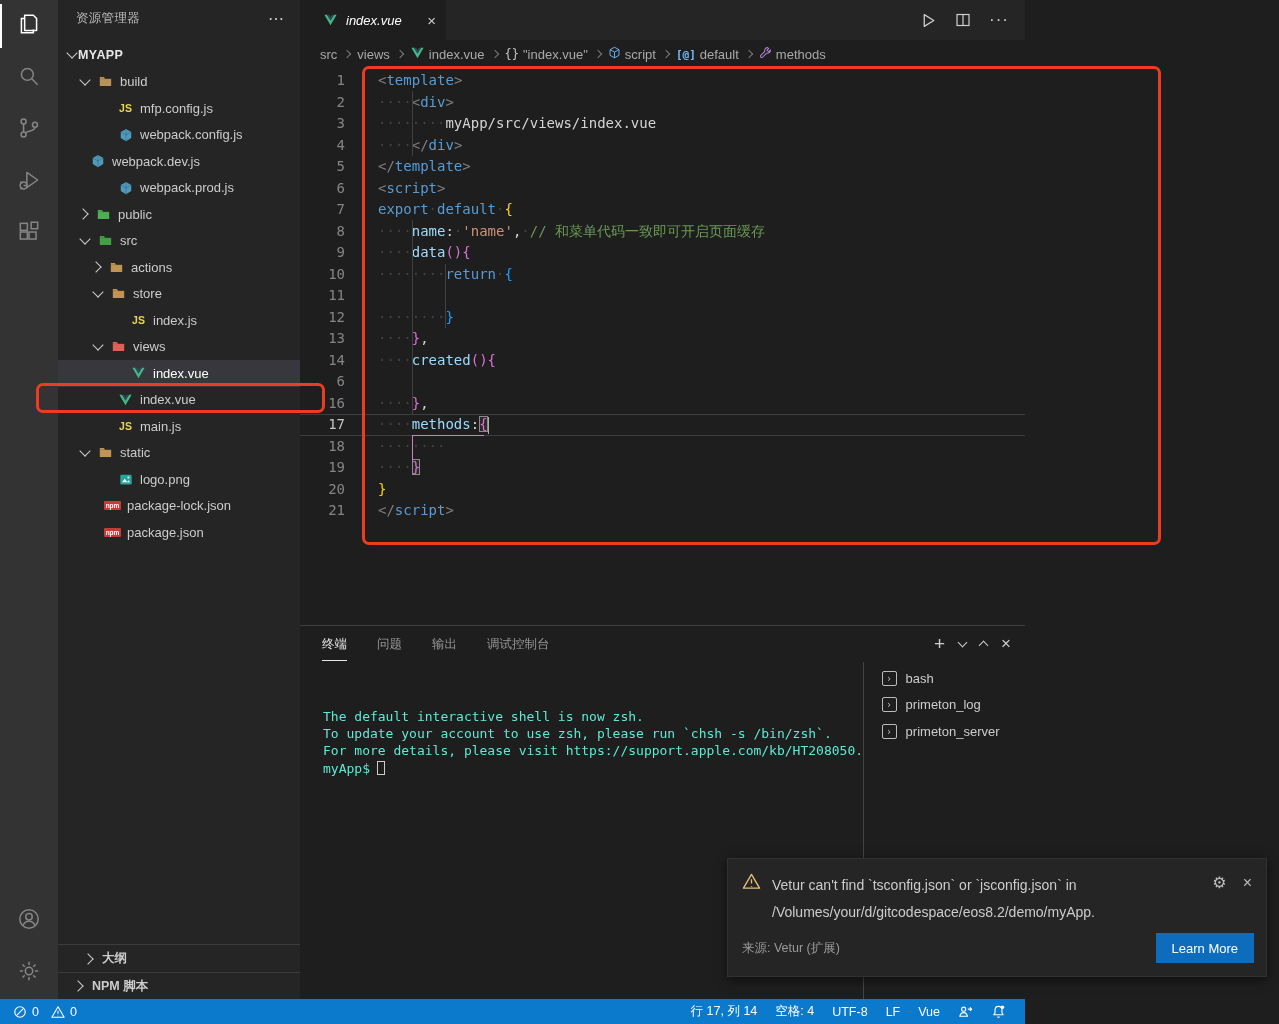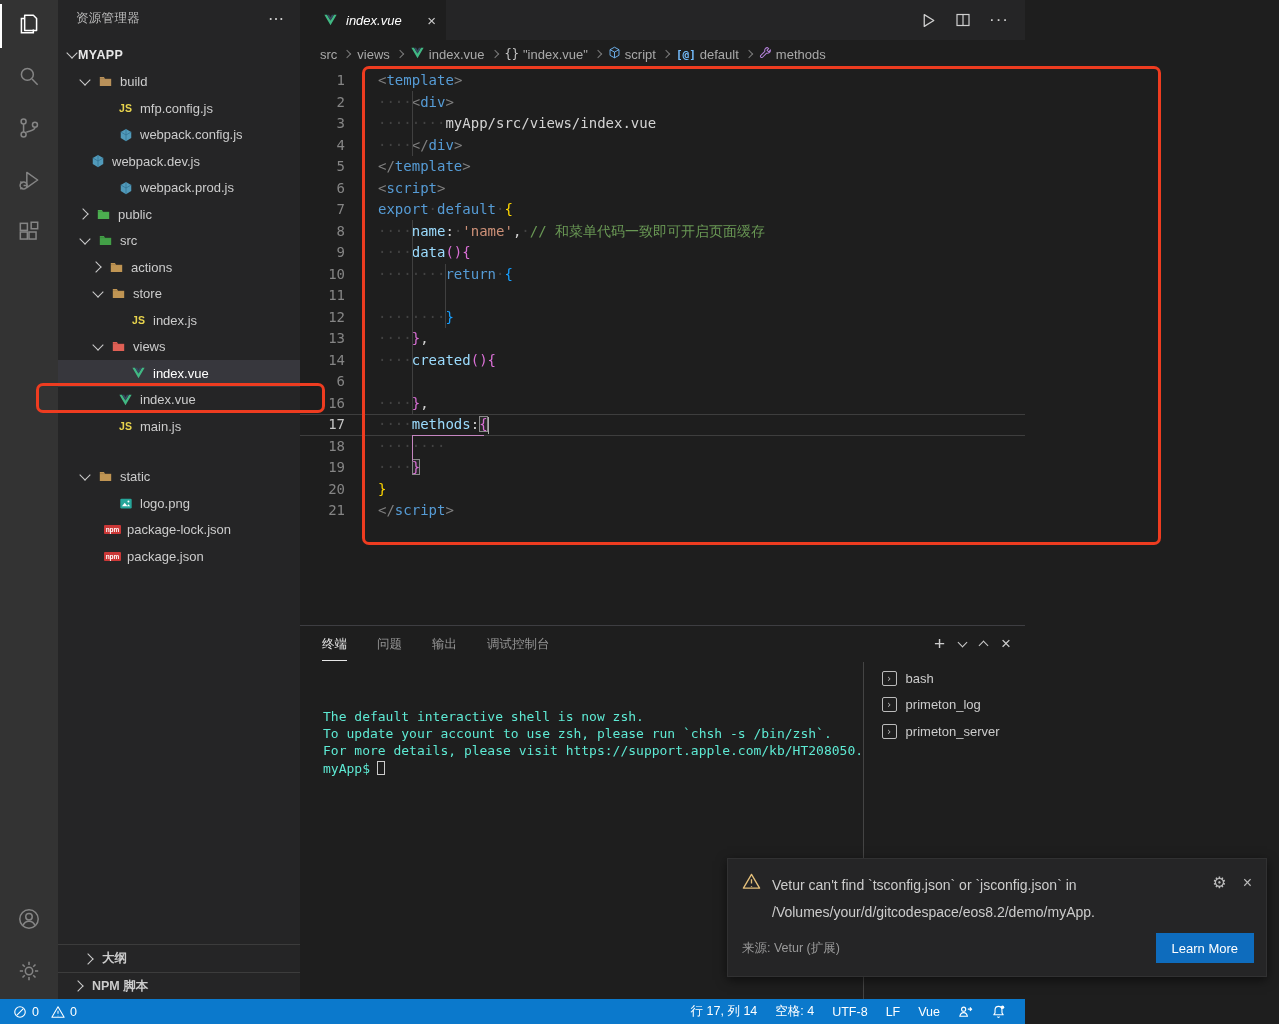--- a/index.html
+++ b/index.html
@@ -294,21 +294,21 @@
               </svg>
             </span>
             <span class="lbl">index.vue</span>
           </div>
           <div class="row" style="padding-left: 51px;">
             <span class="ficon">
               <span class="badge-js">JS</span>
             </span>
             <span class="lbl">main.js</span>
           </div>
-          <div class="row" style="padding-left: 23px; margin-top: 24px;">
+          <div class="row" style="padding-left: 23px;">
             <span class="chev down"></span>
             <span class="ficon">
               <svg viewBox="0 0 16 16" width="15" height="13">
                 <path d="M1 2.5h5l1.5 2H15v9H1z" fill="#c09553"></path>
                 <path d="M1 4.5h14" stroke="rgba(0,0,0,.25)" stroke-width=".6"></path>
               </svg>
             </span>
             <span class="lbl">static</span>
           </div>
           <div class="row" style="padding-left: 51px;">

